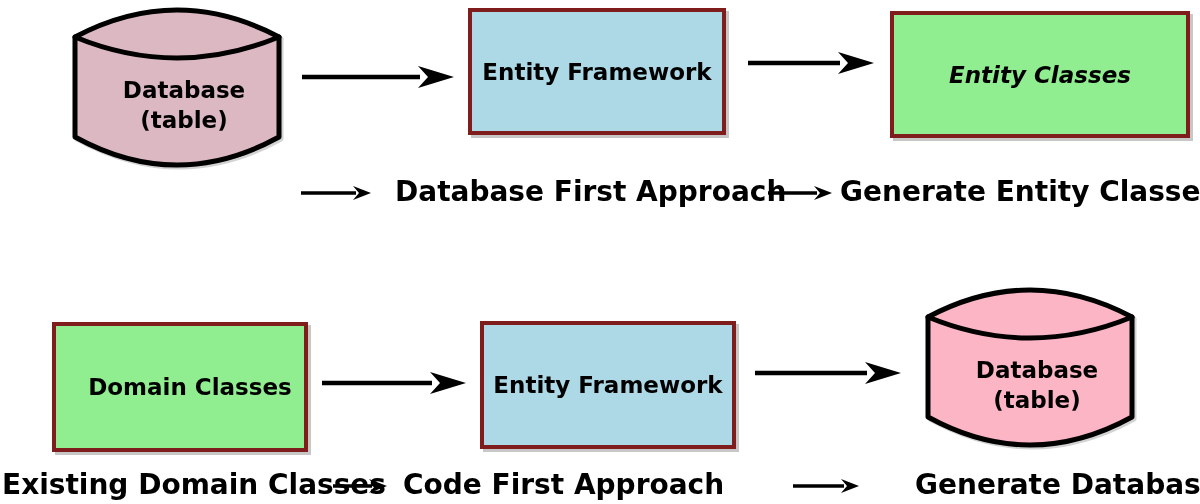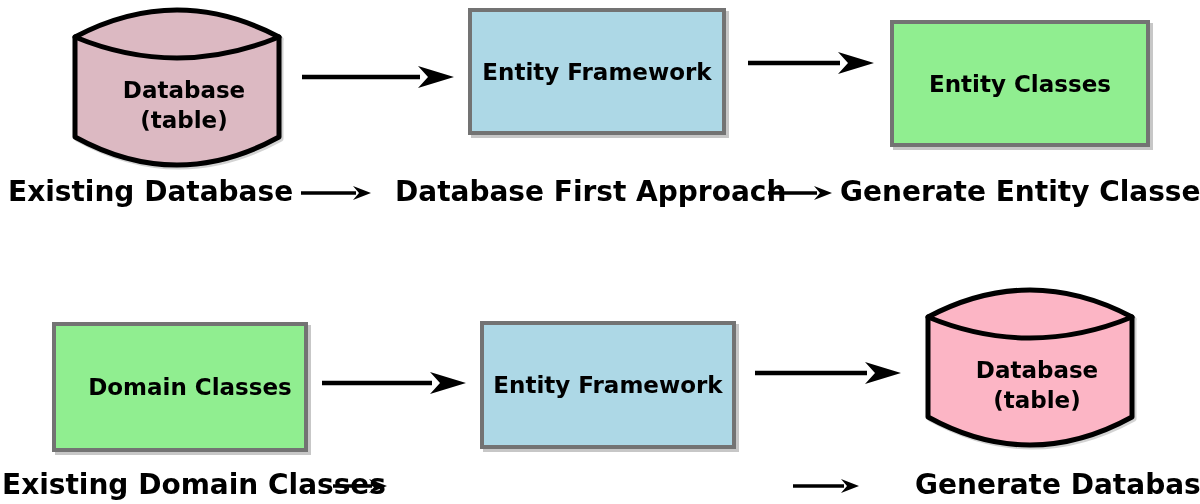--- a/index.html
+++ b/index.html
@@ -3,21 +3,21 @@
 <meta charset="utf-8">
 <style>
   html,body{margin:0;padding:0;background:#ffffff;}
   .canvas{
     position:relative;width:1200px;height:504px;background:#ffffff;
     font-family:"DejaVu Sans","Liberation Sans",sans-serif;overflow:hidden;
   }
   .abs{position:absolute;}
   
   .node-box{
-    box-sizing:border-box;border:4px solid #737373;
+    box-sizing:border-box;border:4px solid #7f1d1d;
     display:flex;align-items:center;justify-content:center;
     font-weight:bold;font-size:23px;color:#000;text-align:center;
     box-shadow:3px 3px 0 rgba(130,130,130,0.45);
   }
   .box-blue{background:#add8e6;}
   .box-green{background:#90ee90;}
   
   .cyl{width:216px;height:164px;}
   .cyl svg{display:block;filter:drop-shadow(2px 2px 0 rgba(130,130,130,0.35));}
   .cyl-fill-muted{fill:#dcb9c2;}
@@ -64,25 +64,24 @@
     <span>Entity Framework</span>
   </div>
 
   <div class="abs arrow" style="left:746px;top:46px;">
     <svg width="130" height="34" viewBox="0 0 130 34">
       <line class="arrow-line" x1="2" y1="17" x2="94" y2="17"></line>
       <polygon class="arrow-head" points="128,17 92,6 102,17 92,28"></polygon>
     </svg>
   </div>
 
-  <div class="abs node-box box-green" style="left:890px;top:20px;width:260px;height:127px;">
+  <div class="abs node-box box-green" style="left:890px;top:11px;width:300px;height:127px;font-style:italic;">
     <span>Entity Classes</span>
   </div>
 
-  <div class="abs caption" style="left:8px;top:175px;">Existing Database</div>
 
   <div class="abs arrow" style="left:300px;top:181px;">
     <svg width="72" height="24" viewBox="0 0 72 24">
       <line class="arrow-line-sm" x1="1" y1="12" x2="56" y2="12"></line>
       <polygon class="arrow-head" points="71,12 53,5 59,12 53,19"></polygon>
     </svg>
   </div>
 
   <div class="abs caption" style="left:395px;top:175px;">Database First Approach</div>
 
@@ -130,20 +129,21 @@
 
   <div class="abs caption" style="left:2px;top:468px;">Existing Domain Classes</div>
 
   <div class="abs arrow" style="left:332px;top:474px;">
     <svg width="56" height="24" viewBox="0 0 56 24">
       <line class="arrow-line-sm" x1="1" y1="12" x2="40" y2="12"></line>
       <polygon class="arrow-head" points="55,12 37,5 43,12 37,19"></polygon>
     </svg>
   </div>
 
+  <div class="abs caption" style="left:403px;top:468px;">Code First Approach</div>
 
   <div class="abs arrow" style="left:792px;top:474px;">
     <svg width="68" height="24" viewBox="0 0 68 24">
       <line class="arrow-line-sm" x1="1" y1="12" x2="52" y2="12"></line>
       <polygon class="arrow-head" points="67,12 49,5 55,12 49,19"></polygon>
     </svg>
   </div>
 
   <div class="abs caption" style="left:915px;top:468px;">Generate Database</div>
 

